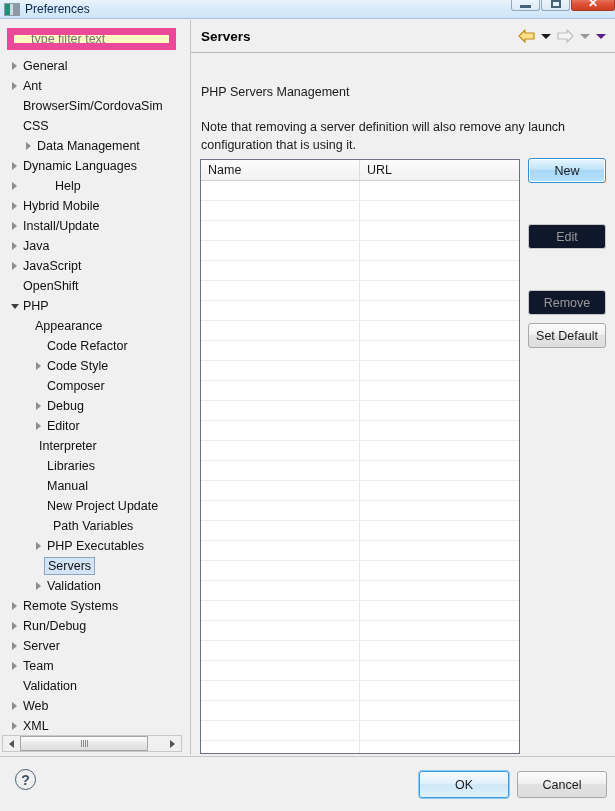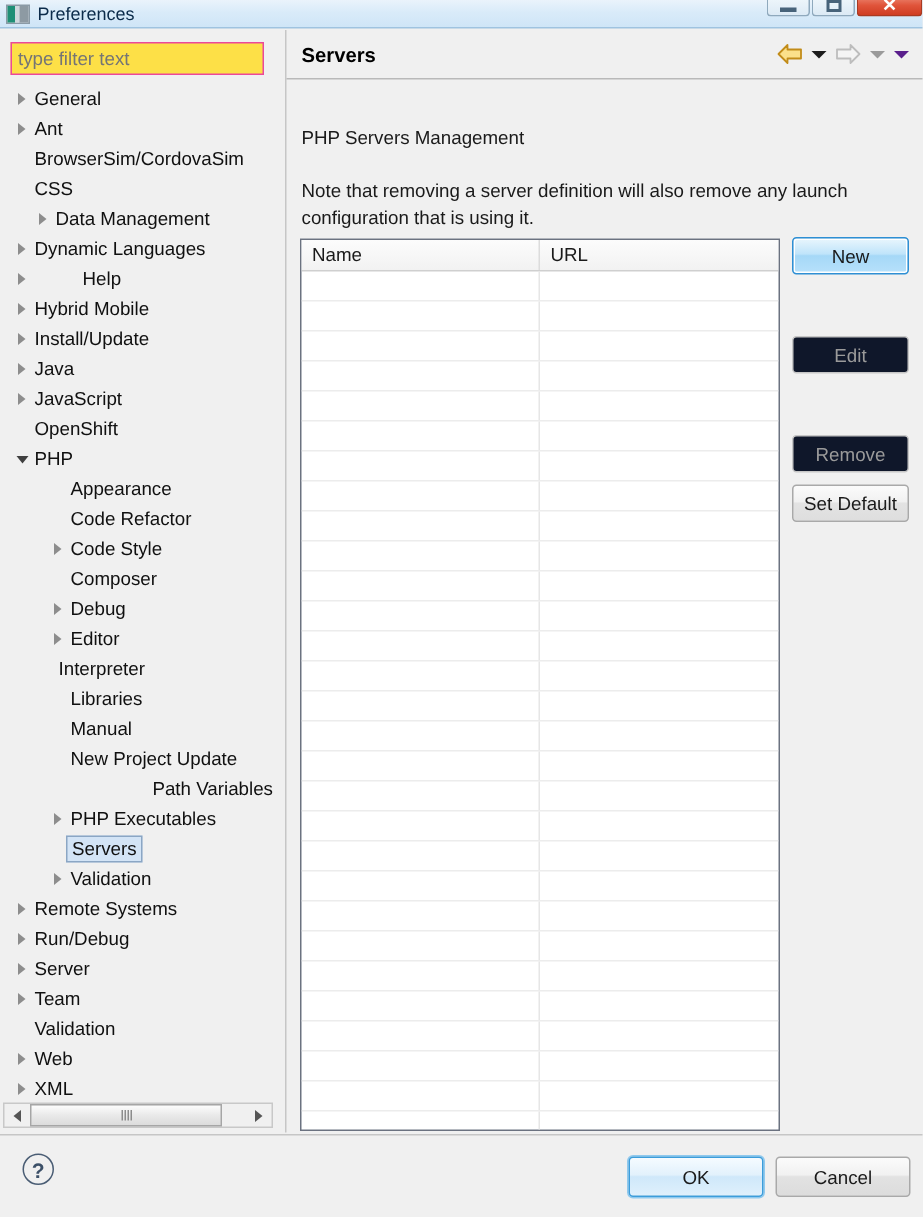--- a/index.html
+++ b/index.html
@@ -72,26 +72,26 @@
     position: absolute;
     left: 0; top: 20px;
     width: 190px; height: 735px;
     background: #f0f0f0;
   }
 
   #filter-input {
     position: absolute;
     left: 7px; top: 8px;
     width: 169px; height: 22px;
-    border: 1px solid #ec4899;
-    background: #fde047;
+    border: 7px solid #ec4899;
+    background: #fef9c3;
     font-family: "Liberation Sans", sans-serif;
     font-size: 12.5px;
     color: #7c7c7c;
-    padding: 0 4px;
+    padding: 0 17px;
     outline: none;
   }
 
   #tree-wrap {
     position: absolute;
     left: 0; top: 36px;
     width: 184px; height: 699px;
     background: #f0f0f0;
     overflow: hidden;
   }
@@ -413,21 +413,21 @@
         <div class="t-item" style="padding-left: 8px;">
           <span class="t-arrow none"></span>
           <span class="t-label">OpenShift</span>
         </div>
         <div class="t-item" style="padding-left: 8px;">
           <span class="t-arrow open">
             <i></i>
           </span>
           <span class="t-label">PHP</span>
         </div>
-        <div class="t-item" style="padding-left: 32px;">
+        <div class="t-item" style="padding-left: 20px;">
           <span class="t-arrow none"></span>
           <span class="t-label">Appearance</span>
         </div>
         <div class="t-item" style="padding-left: 32px;">
           <span class="t-arrow none"></span>
           <span class="t-label">Code Refactor</span>
         </div>
         <div class="t-item" style="padding-left: 32px;">
           <span class="t-arrow">
             <i></i>
@@ -459,21 +459,21 @@
           <span class="t-label">Libraries</span>
         </div>
         <div class="t-item" style="padding-left: 32px;">
           <span class="t-arrow none"></span>
           <span class="t-label">Manual</span>
         </div>
         <div class="t-item" style="padding-left: 32px;">
           <span class="t-arrow none"></span>
           <span class="t-label">New Project Update</span>
         </div>
-        <div class="t-item" style="padding-left: 16px; justify-content: space-between;">
+        <div class="t-item" style="padding-left: 38px;">
           <span class="t-arrow none"></span>
           <span class="t-label">Path Variables</span>
         </div>
         <div class="t-item" style="padding-left: 32px;">
           <span class="t-arrow">
             <i></i>
           </span>
           <span class="t-label">PHP Executables</span>
         </div>
         <div class="t-item sel" style="padding-left: 32px;">

